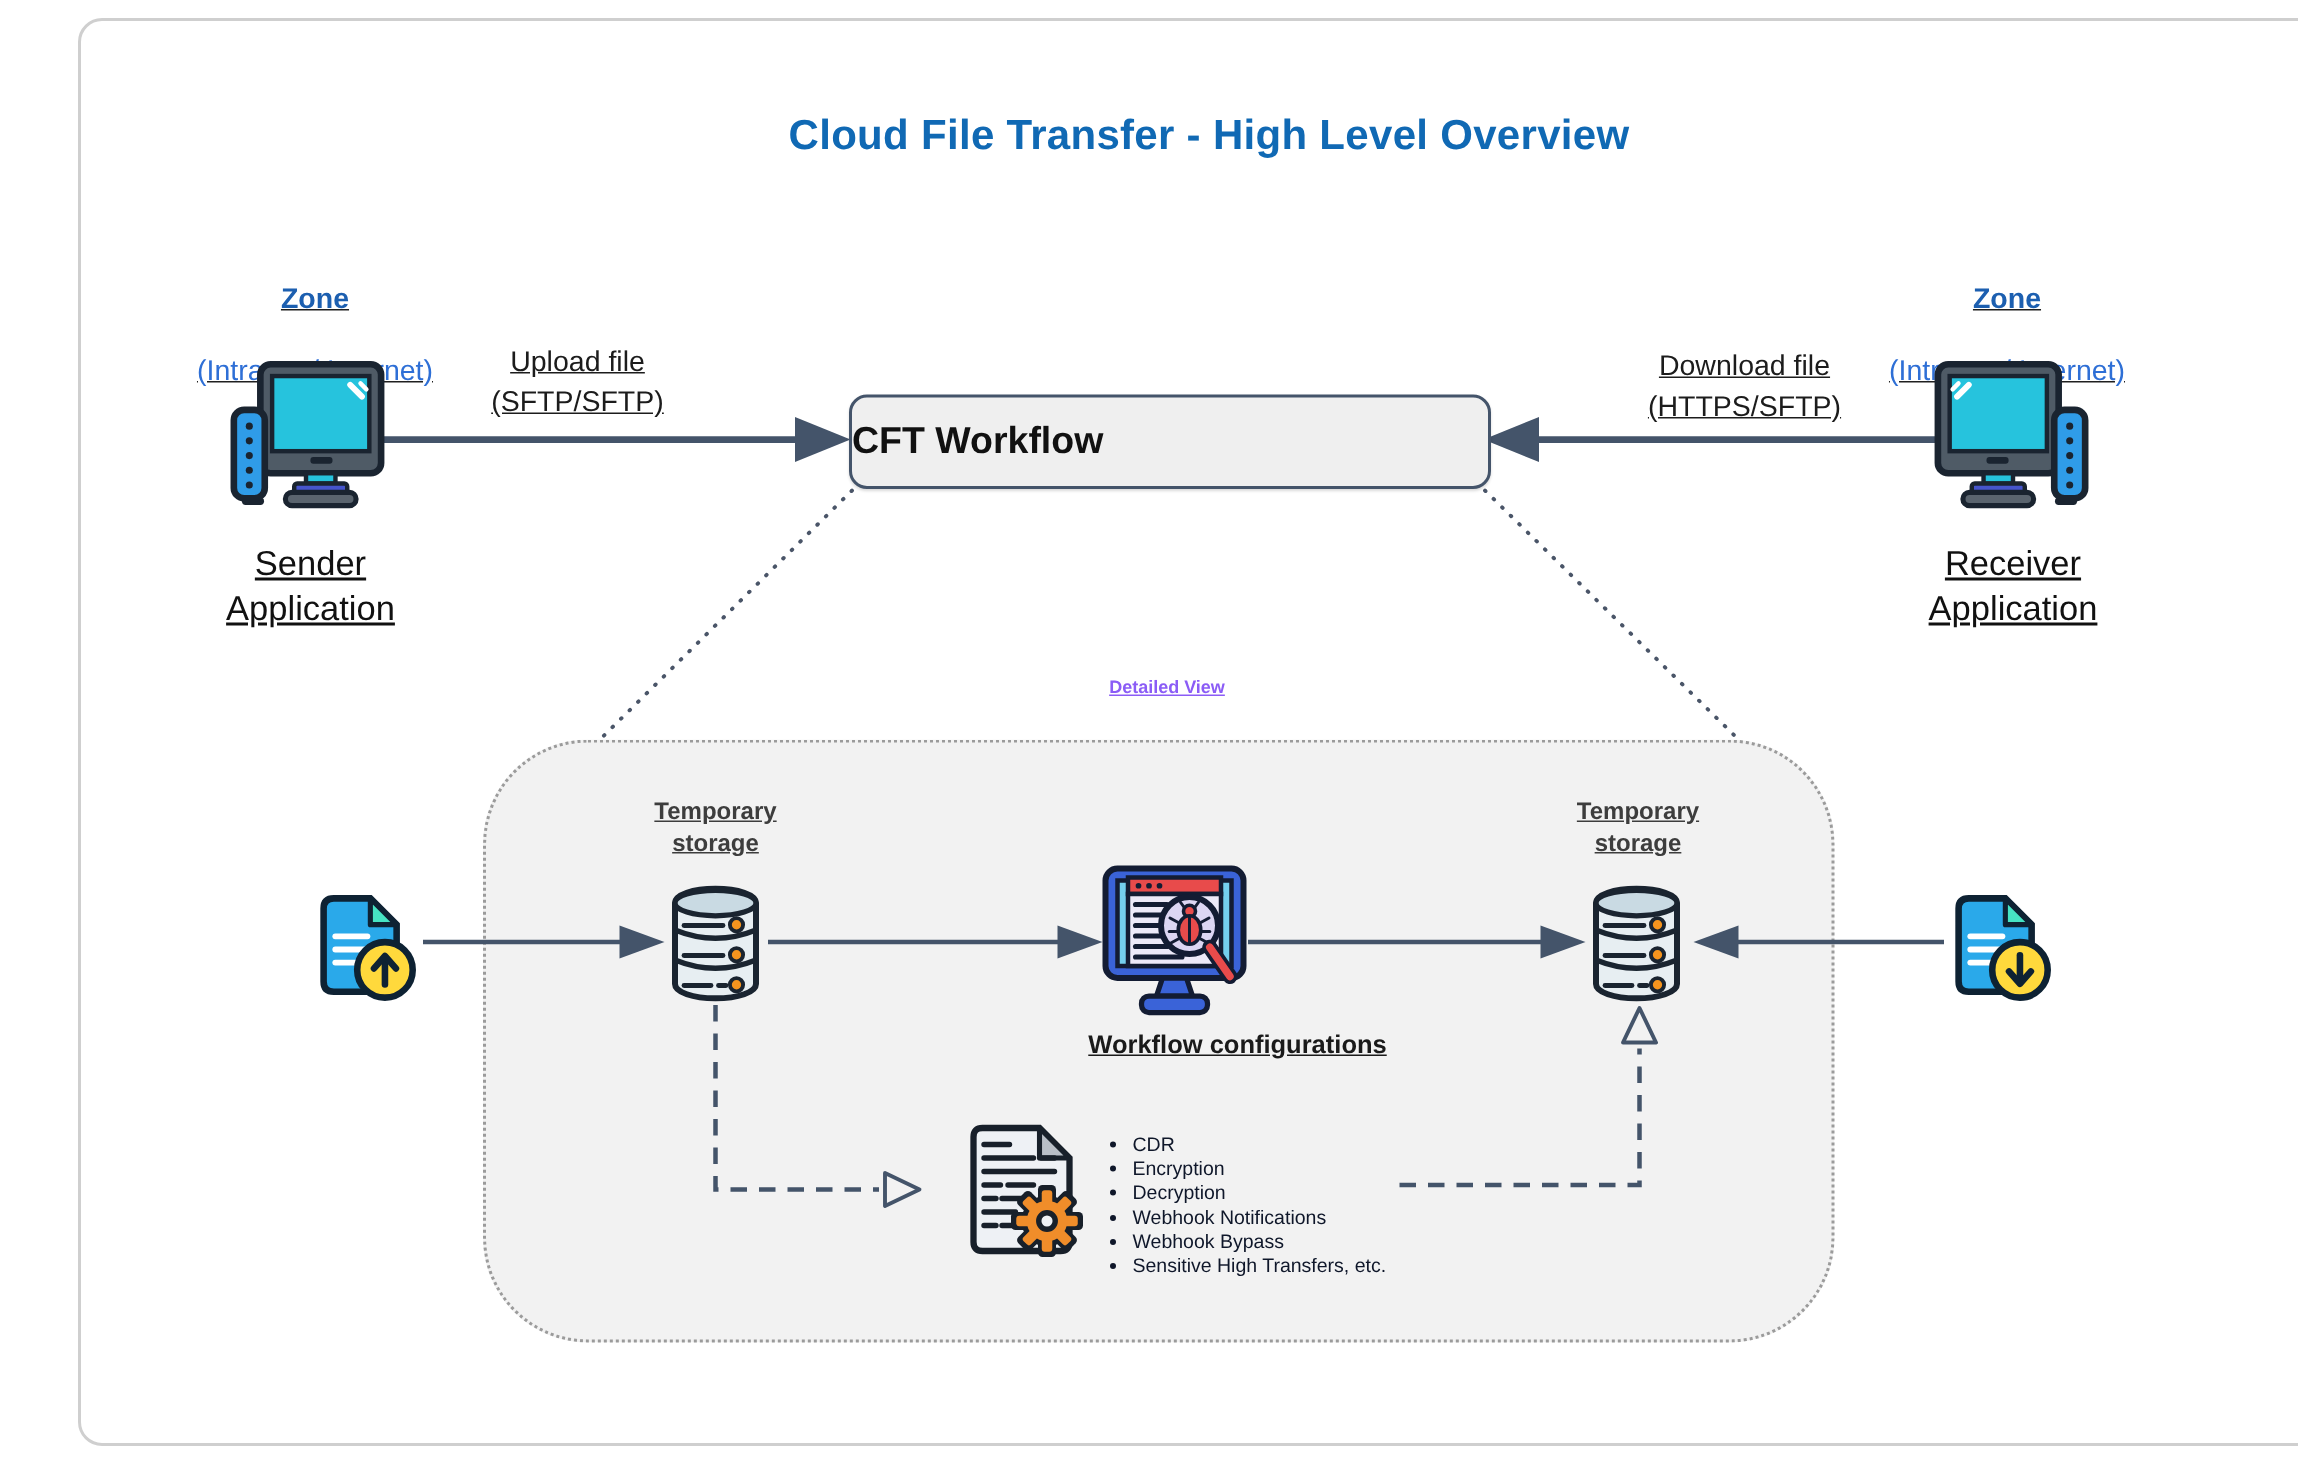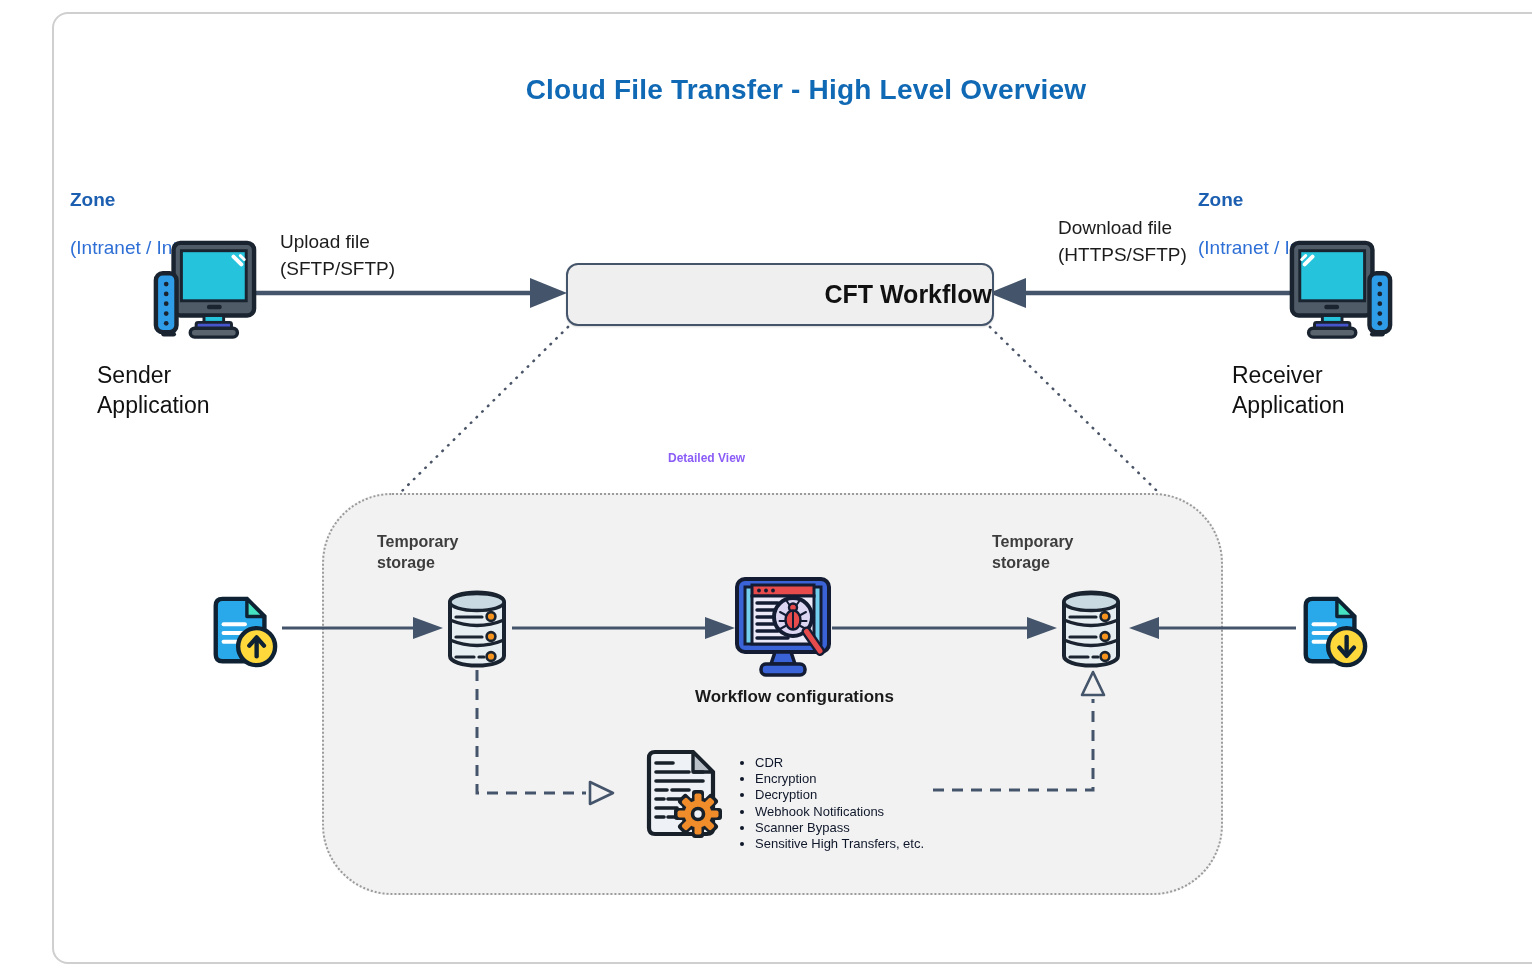--- a/index.html
+++ b/index.html
@@ -4,32 +4,32 @@
 <style>
   html,body{margin:0;padding:0;background:#ffffff;}
   .stage{
     position:relative;width:1532px;height:976px;background:#ffffff;overflow:hidden;
     font-family:"Liberation Sans","DejaVu Sans",sans-serif;color:#1f1f1f;margin-left:40px;
   }
   .frame{
     position:absolute;inset:12px;border:2px solid #cfcfcf;border-radius:16px;pointer-events:none;
   }
   .abs{position:absolute;}
-  .ctr{white-space:pre-line;}
+  .ctr{text-align:center;white-space:pre-line;text-decoration:underline;}
   .title{
     left:0;right:0;top:74px;font-size:28px;font-weight:bold;color:#1069b4;text-align:center;letter-spacing:0.2px;
   }
   .zone{width:280px;line-height:24px;font-size:19px;}
   .zone .zt{font-weight:bold;color:#1c5fb0;}
   .zone .zs{color:#2e6fd6;}
   .xferlabel{width:210px;font-size:19px;line-height:27px;color:#1c1c1c;}
   .endlabel{width:220px;font-size:23px;line-height:30px;color:#111;}
   .cftbox{
     left:526px;top:263px;width:424px;height:59px;background:#efefef;
-    border:2.5px solid #44546a;border-radius:12px;display:flex;align-items:center;justify-content:flex-end;
+    border:2.5px solid #44546a;border-radius:12px;display:flex;align-items:center;justify-content:flex-start;
     box-shadow:0 1px 2px rgba(0,0,0,0.15);
   }
   .cftbox span{font-size:25px;font-weight:bold;color:#111;}
   .detailview{width:220px;font-size:12px;font-weight:bold;color:#8b5cf6;}
   .detailbox{
     left:282px;top:493px;width:901px;height:402px;background:#f2f2f2;
     border:2px dotted #9b9b9b;border-radius:70px;box-sizing:border-box;
   }
   .nodelabel{width:200px;font-size:16px;font-weight:bold;line-height:21px;color:#3d3d3d;}
   .cfgtitle{width:260px;font-size:17px;font-weight:bold;color:#1a1a1a;}
@@ -99,21 +99,21 @@
     <div class="zt">Zone</div>
     <div class="zs">(Intranet / Internet)</div>
   </div>
   <div class="abs ctr zone" style="left:1158px;top:164px;">
     <div class="zt">Zone</div>
     <div class="zs">(Intranet / Internet)</div>
   </div>
 
   <div class="abs ctr xferlabel" style="left:240px;top:228px;">Upload file
 (SFTP/SFTP)</div>
-  <div class="abs ctr xferlabel" style="left:1018px;top:214px;">Download file
+  <div class="abs ctr xferlabel" style="left:1018px;top:231px;">Download file
 (HTTPS/SFTP)</div>
 
   <div class="abs cftbox">
     <span>CFT Workflow</span>
   </div>
 
   <svg class="abs" style="left:110px;top:237px;" width="108" height="104" viewBox="0 0 110 104">
     <rect x="24" y="5" width="82" height="74" rx="7" fill="#4f5b66" stroke="#1a2430" stroke-width="4.5"></rect>
     <rect x="32" y="13" width="66" height="51" fill="#26c3dd" stroke="#1a2430" stroke-width="3"></rect>
     <line x1="85" y1="19" x2="93" y2="27" stroke="#ffffff" stroke-width="4" stroke-linecap="round"></line>
@@ -290,17 +290,17 @@
       </g>
       <circle cx="57" cy="66" r="5.5" fill="#eef1f5" stroke="#18202a" stroke-width="3.6"></circle>
     </g>
   </svg>
 
   <ul class="abs cfglist" style="left:697px;top:755px;">
     <li>CDR</li>
     <li>Encryption</li>
     <li>Decryption</li>
     <li>Webhook Notifications</li>
-    <li>Scanner Bypass</li>
+    <li>Webhook Bypass</li>
     <li>Sensitive High Transfers, etc.</li>
   </ul>
 
 </div>
 
 </body></html>

